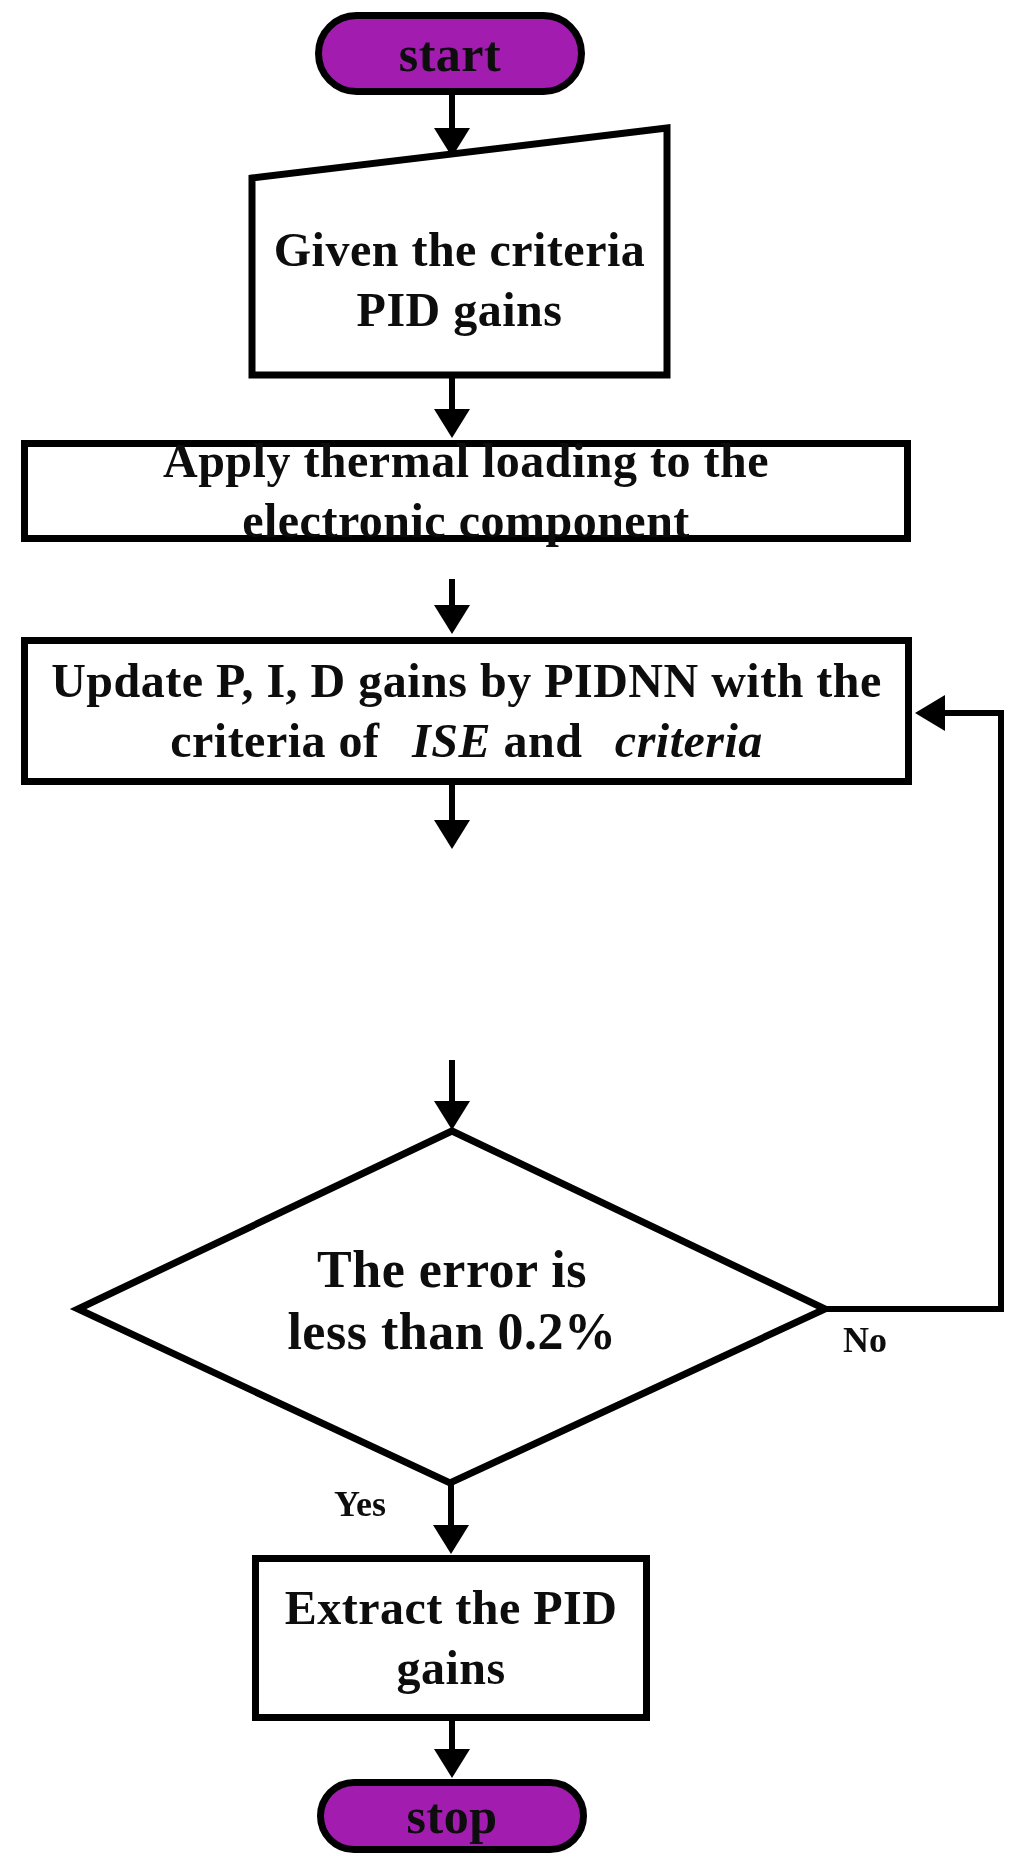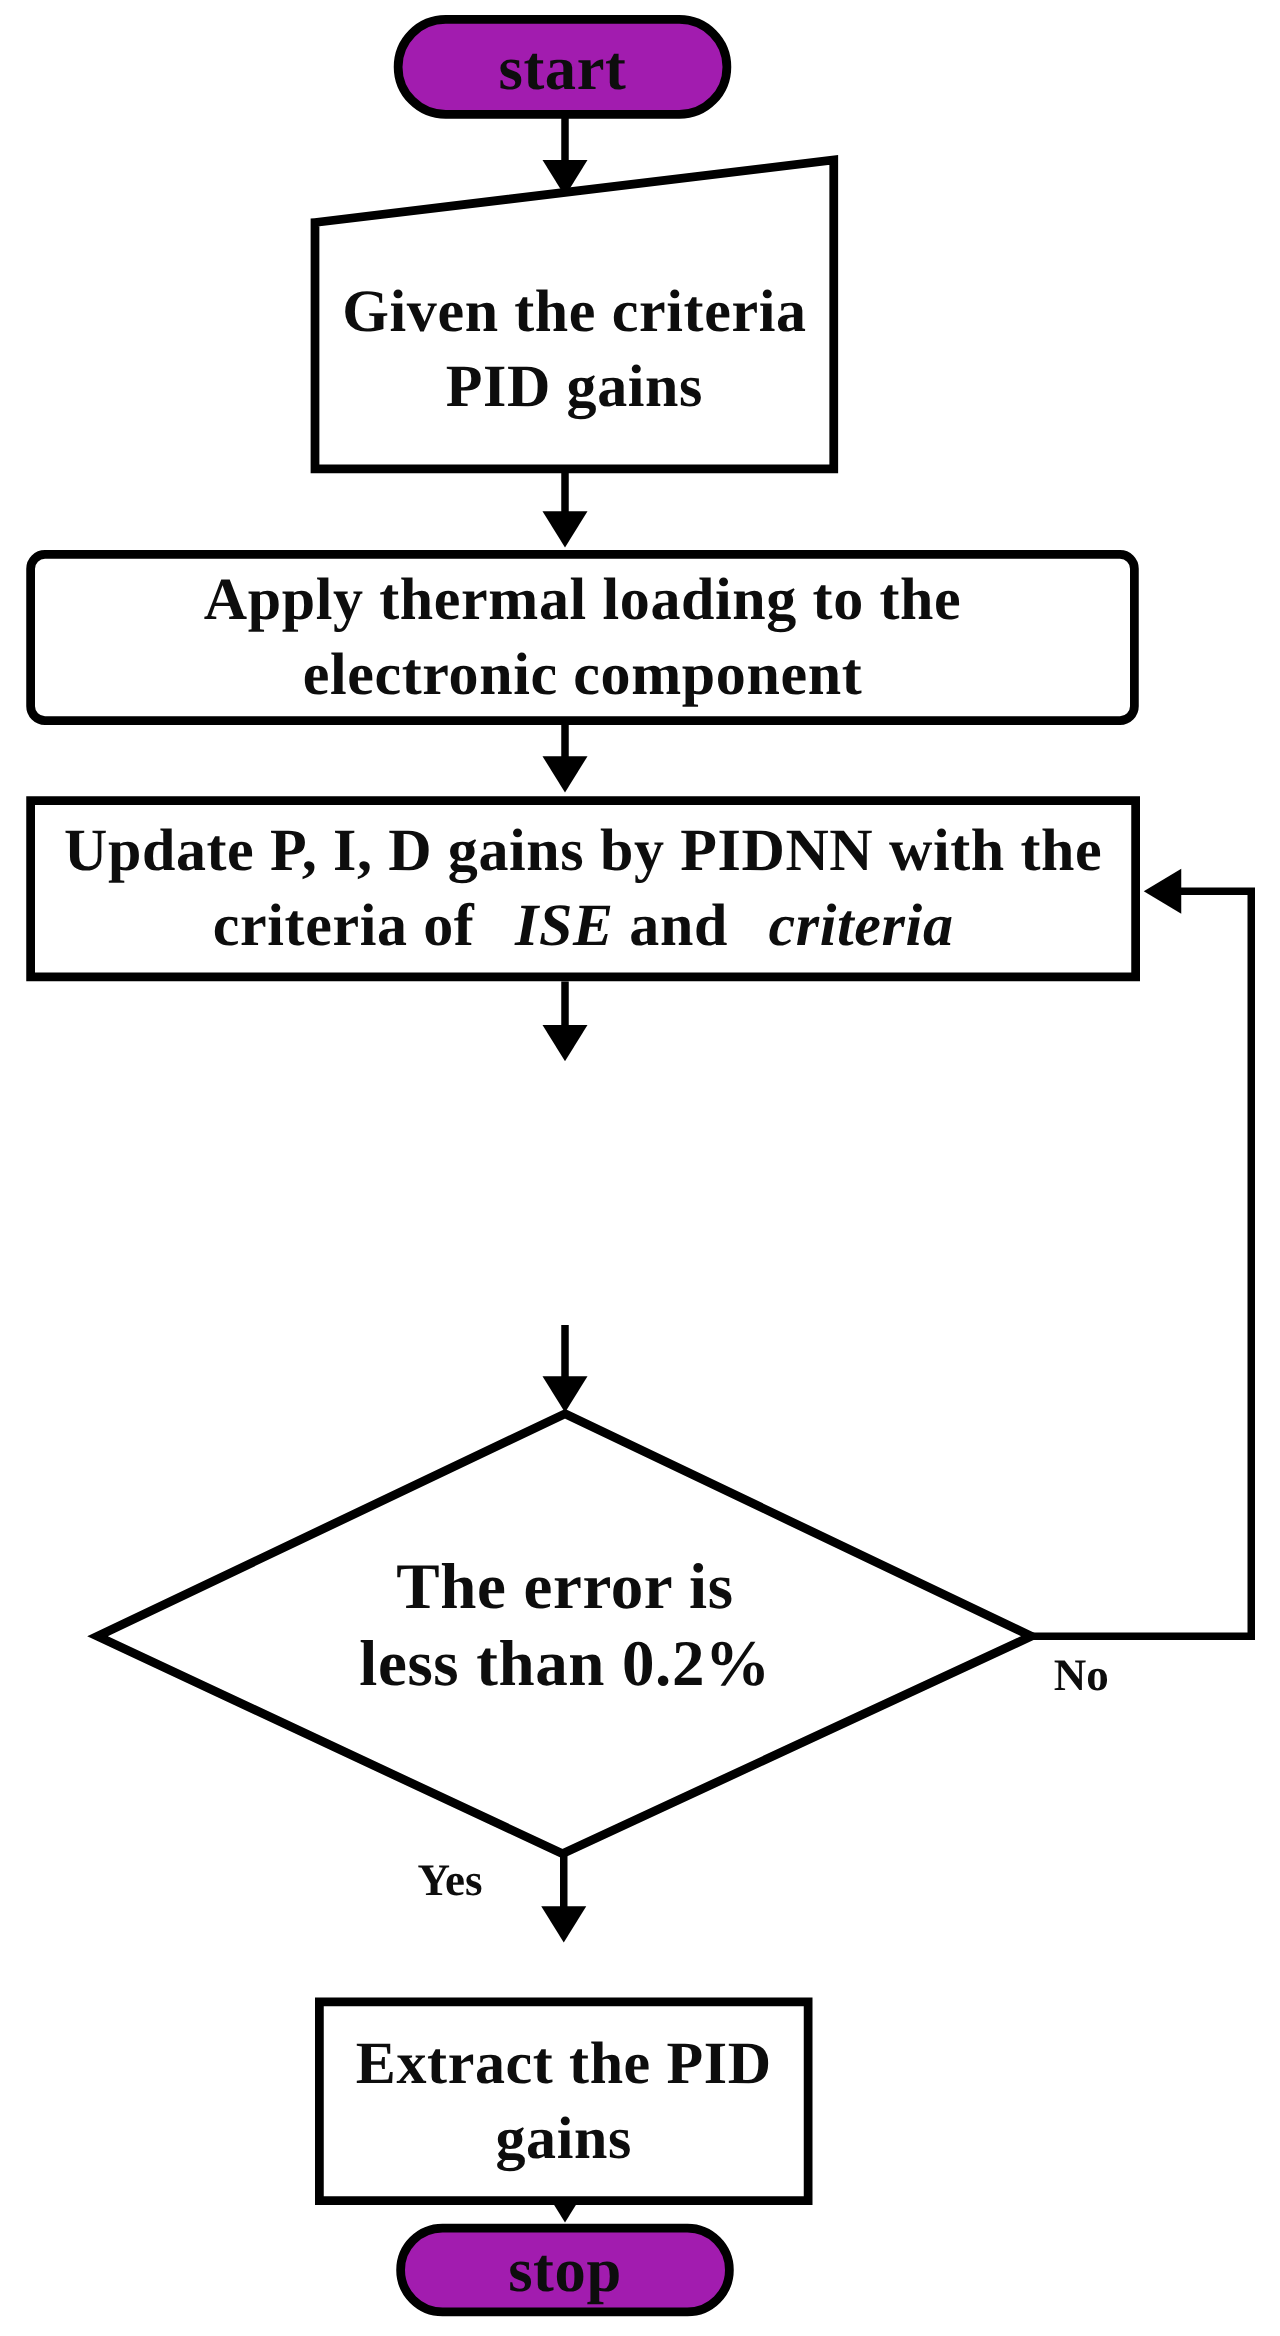--- a/index.html
+++ b/index.html
@@ -103,21 +103,21 @@
 
   <div class="node terminator" style="left:315px; top:12px; width:270px; height:83px;">
     <span>start</span>
   </div>
 
   <div class="node overlay" style="left:252px; top:185px; width:415px; height:190px;">
     <span>Given the criteria</span>
     <span>PID gains</span>
   </div>
 
-  <div class="node rect" style="left:21px; top:440px; width:890px; height:140px;border-radius:15px;">
+  <div class="node rect" style="left:21px; top:440px; width:890px; height:102px;">
     <span>Apply thermal loading to the</span>
     <span>electronic component</span>
   </div>
 
   <div class="node rect" style="left:21px; top:637px; width:891px; height:148px;">
     <span>Update P, I, D gains by PIDNN with the</span>
     <span>
       <span>criteria of </span><span class="it">ISE</span><span> and </span><span class="it">criteria</span>
     </span>
   </div>
@@ -128,21 +128,21 @@
     <span>less than 0.2%</span>
   </div>
 
   <div class="edge-label" style="left:810px; top:1314px;">
     <span>No</span>
   </div>
   <div class="edge-label" style="left:305px; top:1478px;">
     <span>Yes</span>
   </div>
 
-  <div class="node rect" style="left:252px; top:1555px; width:398px; height:166px;margin-top:43px;">
+  <div class="node rect" style="left:252px; top:1555px; width:398px; height:166px;">
     <span>Extract the PID</span>
     <span>gains</span>
   </div>
 
   <div class="node terminator" style="left:317px; top:1779px; width:270px; height:74px; border-radius:40px;">
     <span>stop</span>
   </div>
 
 </div>
 

